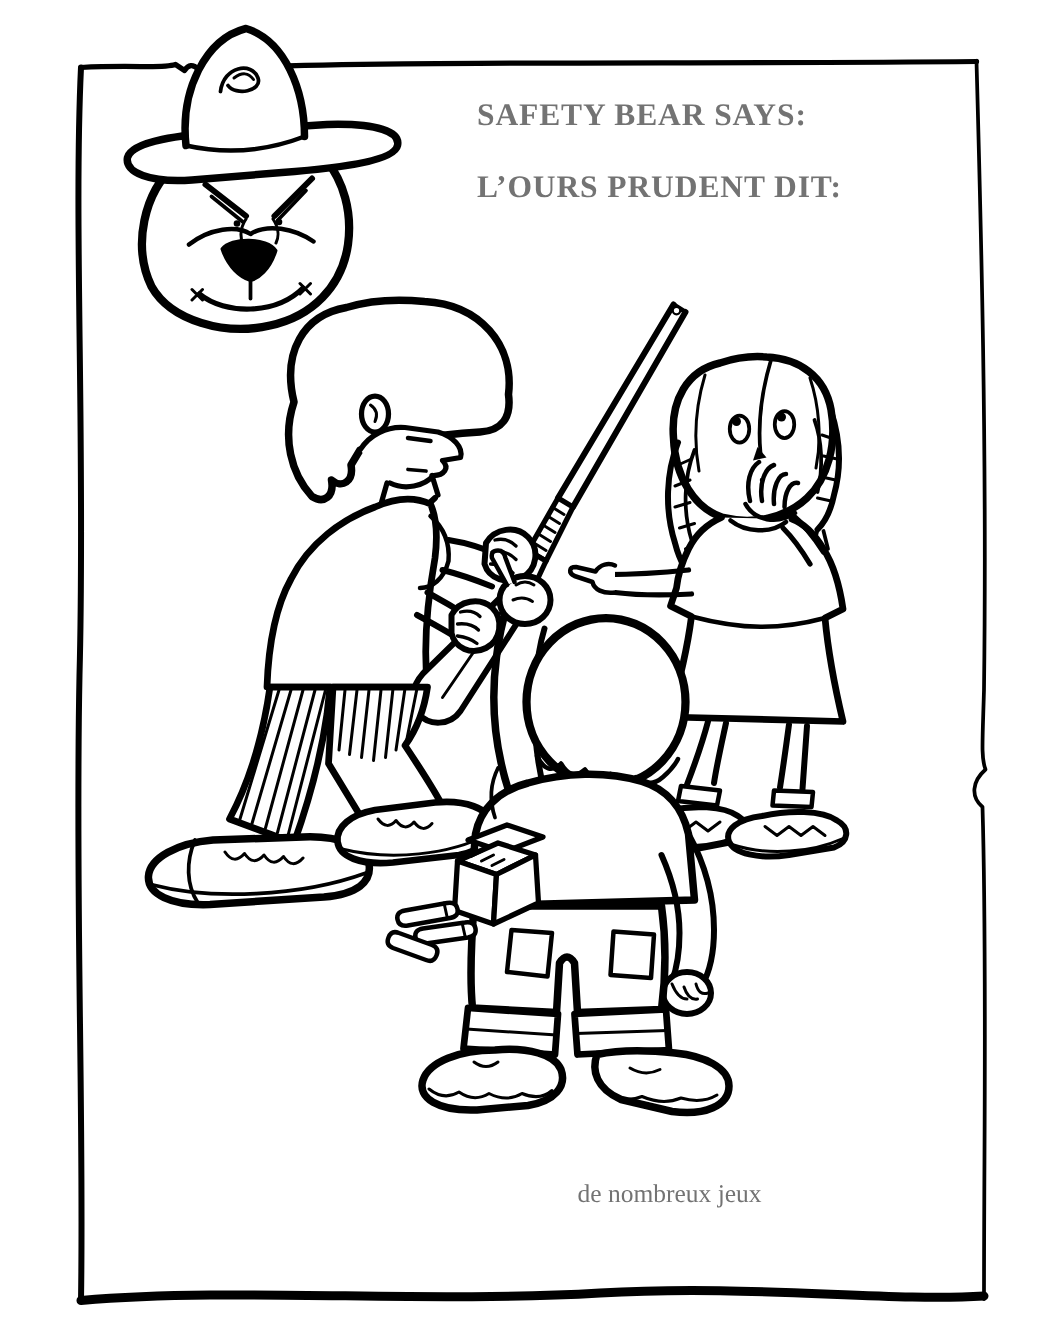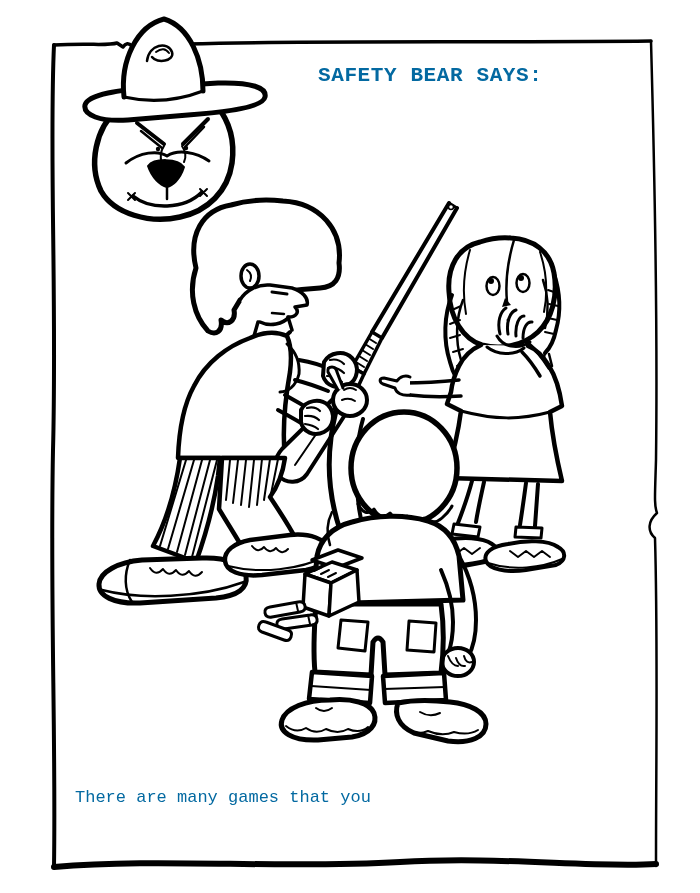--- a/index.html
+++ b/index.html
@@ -1,17 +1,17 @@
 <!DOCTYPE html>
 <html><head>
 <meta charset="utf-8">
 <style>
   html,body{margin:0;padding:0;background:#ffffff;}
   .page{position:relative;width:700px;height:893px;background:#ffffff;overflow:hidden;
-        font-family:Liberation Mono, monospace;color:#0369a1;}
+        font-family:Liberation Serif, serif;color:#737373;}
   .art{position:absolute;left:0;top:0;width:700px;height:893px;}
   .title{position:absolute;font-weight:bold;font-size:21px;letter-spacing:0.6px;white-space:pre;}
   .title-en{left:318px;top:64px;}
   .title-fr{left:318px;top:112px;}
   .caption{position:absolute;font-size:17px;line-height:23px;white-space:pre;}
   .caption-en{left:75px;top:740px;}
   .caption-fr{left:385px;top:738px;}
 </style>
 </head>
 <body>
@@ -169,28 +169,29 @@
       <path d="M331,583 L357,570 L359,602 L329,616 Z" fill="#fff" stroke-width="3.5"></path>
       <path d="M270,607 l28,-5 q6,-1 7,4 q1,5 -5,6 l-28,5 q-6,1 -7,-4 q-1,-5 5,-6 Z" fill="#fff" stroke-width="3"></path>
       <path d="M296,602 l2,9" stroke-width="2"></path>
       <path d="M282,619 l28,-4 q6,-1 7,4 q1,5 -5,6 l-28,4 q-6,1 -7,-4 q-1,-5 5,-6 Z" fill="#fff" stroke-width="3"></path>
       <path d="M308,615 l2,9" stroke-width="2"></path>
       <path d="M266,622 l22,8 q5,2 3,7 q-2,5 -7,3 l-22,-8 q-5,-2 -3,-7 q2,-5 7,-3 Z" fill="#fff" stroke-width="3"></path>
     </g>
   </svg>
 
   <div class="title title-en">SAFETY BEAR SAYS:</div>
+  <div class="title title-fr">L’OURS PRUDENT DIT:</div>
 
   <div class="caption caption-en">
-    <div>There are many games that you</div>
     
     
     
   </div>
 
   <div class="caption caption-fr">
+    <div>de nombreux jeux</div>
     
     
     
     
   </div>
 
 </div>
 
 </body></html>

